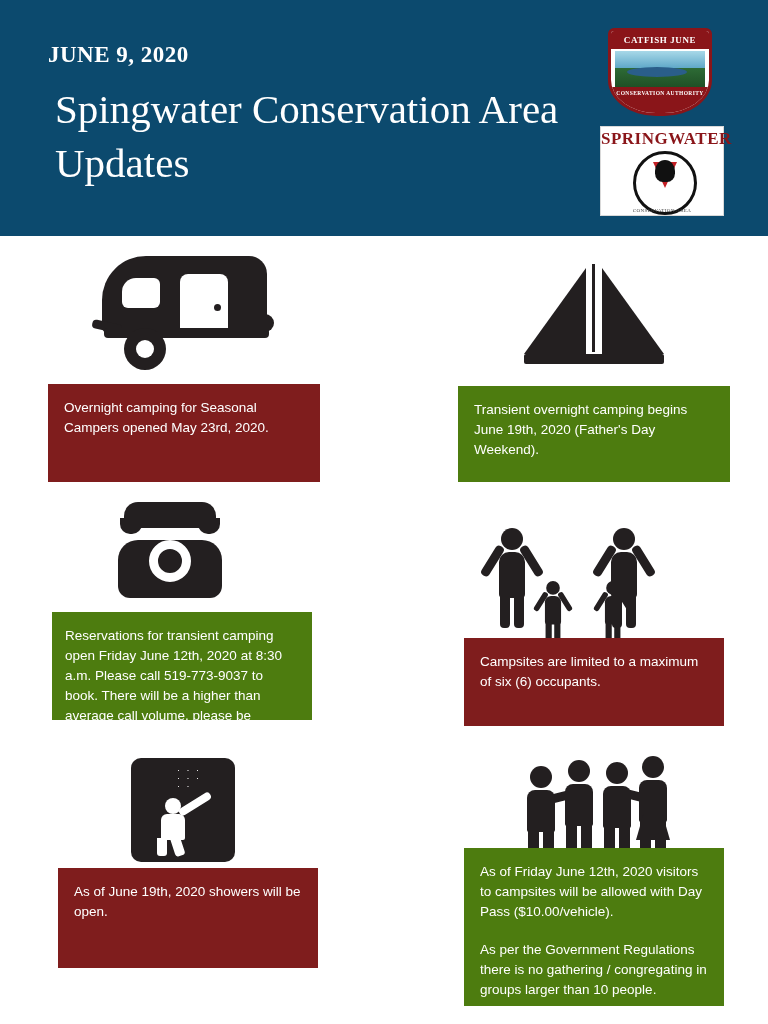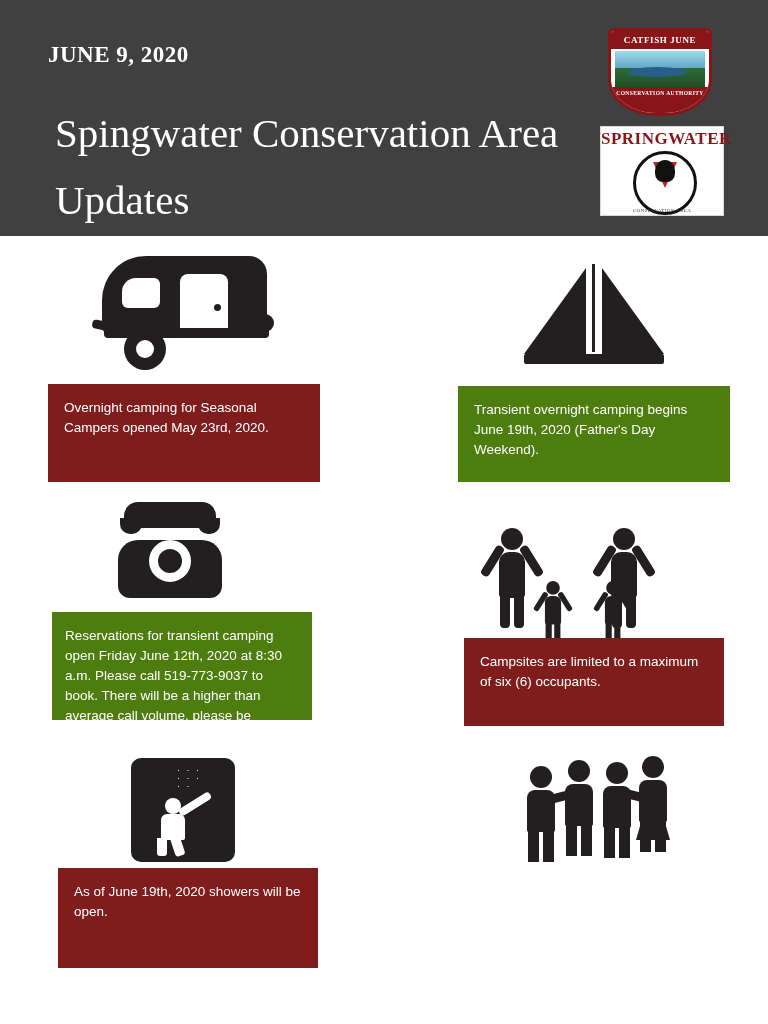--- a/index.html
+++ b/index.html
@@ -19,42 +19,42 @@
     background: #ffffff;
   }
 
   
   .header {
     position: absolute;
     left: 0;
     top: 0;
     width: 768px;
     height: 236px;
-    background: #404040;
+    background: #0c4a6e;
   }
 
   .header-date {
     position: absolute;
     left: 48px;
     top: 42px;
     font-family: "Liberation Serif", serif;
     font-weight: bold;
     font-size: 23px;
     letter-spacing: 0.5px;
     color: #ffffff;
   }
 
   .header-title {
     position: absolute;
     left: 55px;
-    top: 100px;
+    top: 82px;
     width: 520px;
     font-family: "Liberation Serif", serif;
     font-size: 41px;
-    line-height: 67px;
+    line-height: 54px;
     color: #ffffff;
   }
 
   
   .logo-catfish {
     position: absolute;
     left: 600px;
     top: 26px;
     width: 120px;
     height: 92px;
@@ -509,14 +509,18 @@
   </div>
 
   <div class="panel green panel-4">
     <p>Campsites are limited to a maximum of six (6) occupants.</p>
   </div>
 
   <div class="panel green panel-5">
     <p>As of June 19th, 2020 showers will be open.</p>
   </div>
 
+  <div class="panel maroon panel-6">
+    <p>As of Friday June 12th, 2020 visitors to campsites will be allowed with Day Pass ($10.00/vehicle).</p>
+    <p>As per the Government Regulations there is no gathering / congregating in groups larger than 10 people.</p>
+  </div>
 
 </div>
 
 </body></html>

